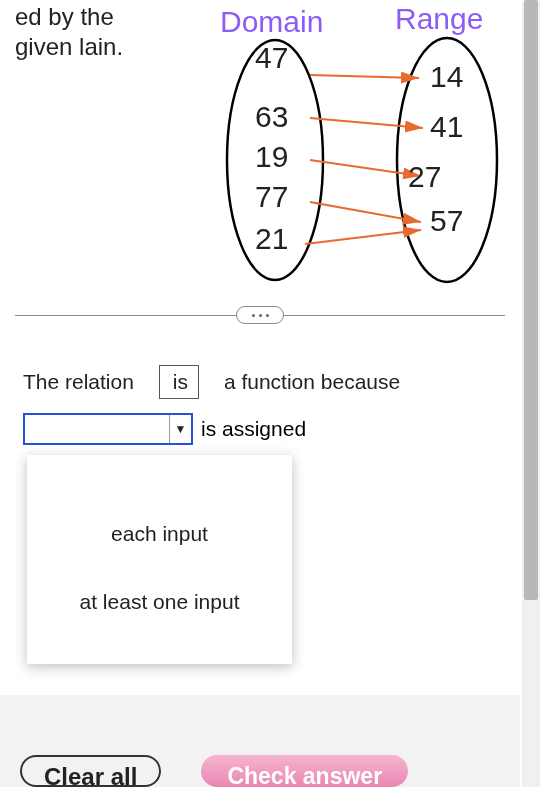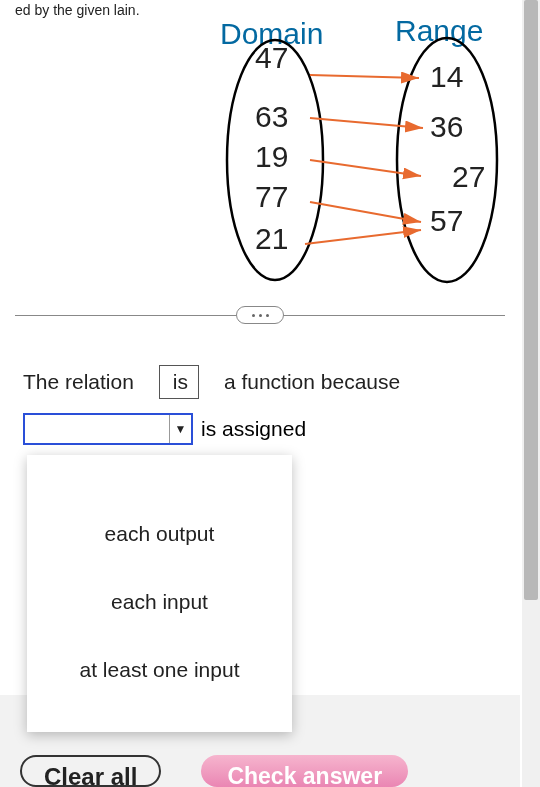--- a/index.html
+++ b/index.html
@@ -22,39 +22,38 @@
     top: 0; left: 2px;
     width: 14px; height: 600px;
     background: #b8b8b8;
     border-radius: 2px;
   }
   .content {
     padding: 0 15px;
     width: 520px;
   }
   .top-text {
-    font-size: 14px;
+    font-size: 24px;
     color: #222;
     width: 160px;
     line-height: 1.25;
     padding-top: 2px;
   }
   .diagram-wrap {
     position: relative;
     height: 290px;
   }
   .diagram-svg {
     position: absolute;
     top: 0; left: 0;
   }
   .domain-label, .range-label {
     position: absolute;
     font-size: 30px;
-    color: #0369a1;
-    margin-top: 12px;
+    color: #8b5cf6;
   }
   .domain-label { left: 205px; top: 5px; }
   .range-label { left: 380px; top: 2px; text-align: center; }
   .oval-num {
     position: absolute;
     font-size: 30px;
     color: #222;
   }
   .divider-wrap {
     position: relative;
@@ -211,22 +210,22 @@
       <line x1="290" y1="244" x2="406" y2="230" stroke="#e86a2f" stroke-width="2" marker-end="url(#arrow)"></line>
     </svg>
 
     <div class="oval-num" style="left:240px; top:41px">47</div>
     <div class="oval-num" style="left:240px; top:100px">63</div>
     <div class="oval-num" style="left:240px; top:140px">19</div>
     <div class="oval-num" style="left:240px; top:180px">77</div>
     <div class="oval-num" style="left:240px; top:222px">21</div>
 
     <div class="oval-num" style="left:415px; top:60px">14</div>
-    <div class="oval-num" style="left:415px; top:110px">36</div>
-    <div class="oval-num" style="left:437px; top:160px">27</div>
+    <div class="oval-num" style="left:415px; top:110px">41</div>
+    <div class="oval-num" style="left:393px; top:160px">27</div>
     <div class="oval-num" style="left:415px; top:204px">57</div>
   </div>
 
   <div class="divider-wrap">
     <div class="divider-line"></div>
     <div class="dots-pill">
       <div class="dot"></div>
         <div class="dot"></div>
         <div class="dot"></div>
     </div>
@@ -238,21 +237,20 @@
     <span>a function because</span>
   </div>
 
   <div class="line2">
     <div class="select-box">
       <div class="select-arrow">▼</div>
     </div>
     <span>is assigned</span>
 
     <div class="dropdown-menu">
-      <div class="dropdown-option">each output</div>
       <div class="dropdown-option">each input</div>
       <div class="dropdown-option">at least one input</div>
     </div>
   </div>
 
 </div>
 
 <div class="bottom-bar">
   <div class="clear-btn">Clear all</div>
   <div class="check-btn">Check answer</div>

